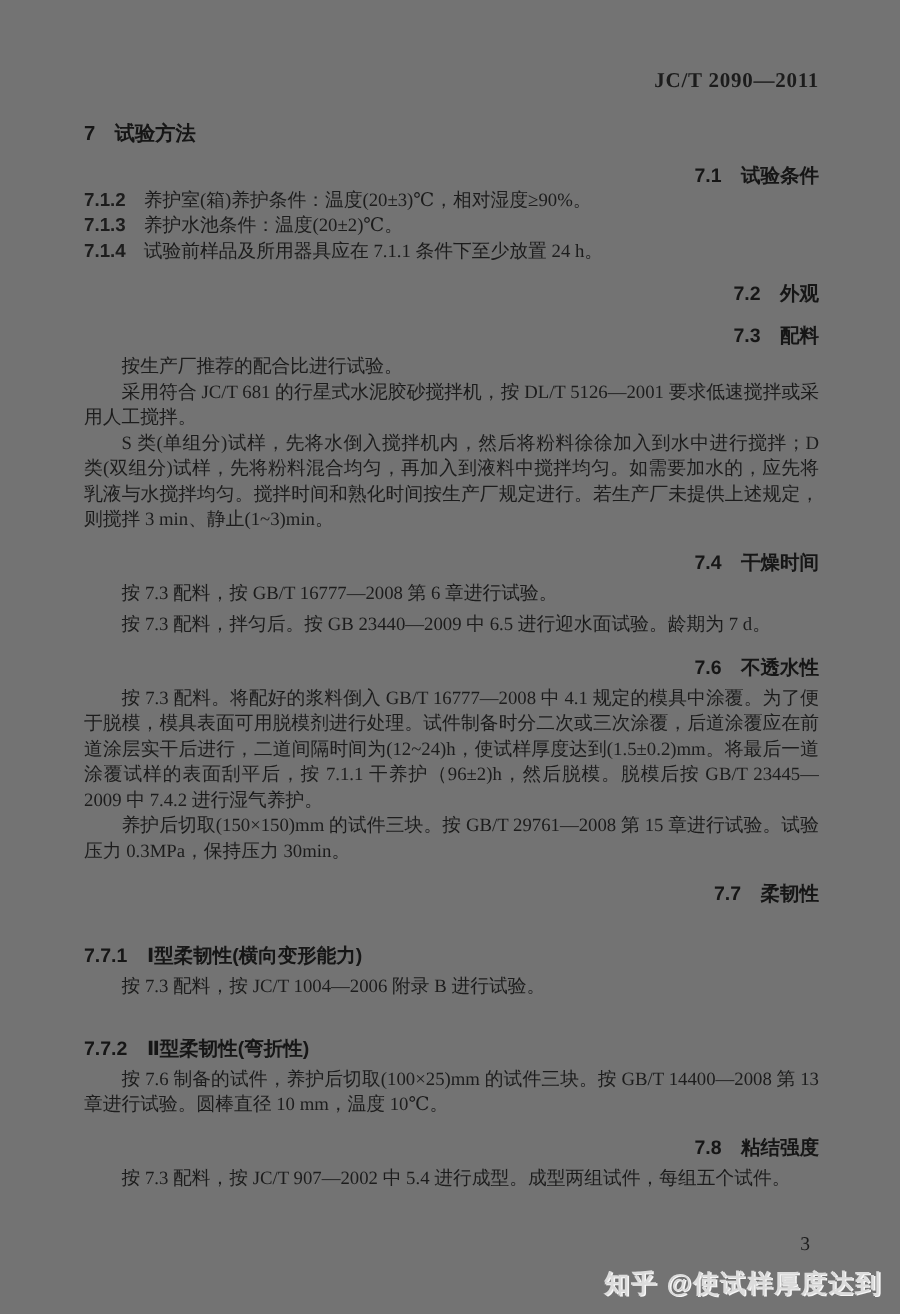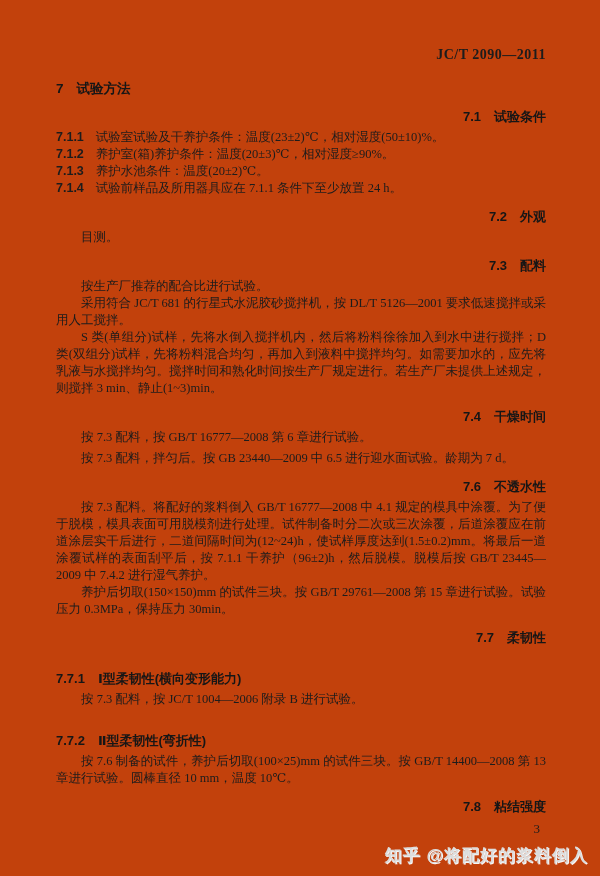--- a/index.html
+++ b/index.html
@@ -4,21 +4,21 @@
 <style>
   html, body {
     margin: 0;
     padding: 0;
     background: #ffffff;
   }
   .page {
     position: relative;
     width: 600px;
     height: 876px;
-    background: #c2410c;
+    background: #737373;
     overflow: hidden;
     font-family: "Liberation Serif", "DejaVu Serif", serif;
     color: #1c1c1c;
   }
   .content {
     position: absolute;
     top: 46px;
     left: 56px;
     right: 54px;
     bottom: 56px;
@@ -88,52 +88,47 @@
 </style>
 </head>
 <body>
 
 <div class="page">
   <div class="content">
     <div class="std-header">JC/T 2090—2011</div>
     <div id="sections">
         <div class="heading h1"><span class="num">7</span><span class="title">试验方法</span></div>
         <div class="heading h2"><span class="num">7.1</span><span class="title">试验条件</span></div>
-        <div class="clause after-heading">
-          <span class="num">7.1.1</span>
-          <span class="txt">试验室试验及干养护条件：温度(23±2)℃，相对湿度(50±10)%。</span>
-        </div>
         <div class="clause">
           <span class="num">7.1.2</span>
           <span class="txt">养护室(箱)养护条件：温度(20±3)℃，相对湿度≥90%。</span>
         </div>
         <div class="clause">
           <span class="num">7.1.3</span>
           <span class="txt">养护水池条件：温度(20±2)℃。</span>
         </div>
         <div class="clause">
           <span class="num">7.1.4</span>
           <span class="txt">试验前样品及所用器具应在 7.1.1 条件下至少放置 24 h。</span>
         </div>
         <div class="heading h2"><span class="num">7.2</span><span class="title">外观</span></div>
-        <p class="para after-heading">目测。</p>
         <div class="heading h2"><span class="num">7.3</span><span class="title">配料</span></div>
         <p class="para after-heading">按生产厂推荐的配合比进行试验。</p>
         <p class="para">采用符合 JC/T 681 的行星式水泥胶砂搅拌机，按 DL/T 5126—2001 要求低速搅拌或采用人工搅拌。</p>
         <p class="para">S 类(单组分)试样，先将水倒入搅拌机内，然后将粉料徐徐加入到水中进行搅拌；D 类(双组分)试样，先将粉料混合均匀，再加入到液料中搅拌均匀。如需要加水的，应先将乳液与水搅拌均匀。搅拌时间和熟化时间按生产厂规定进行。若生产厂未提供上述规定，则搅拌 3 min、静止(1~3)min。</p>
         <div class="heading h2"><span class="num">7.4</span><span class="title">干燥时间</span></div>
         <p class="para after-heading">按 7.3 配料，按 GB/T 16777—2008 第 6 章进行试验。</p>
         <p class="para after-heading">按 7.3 配料，拌匀后。按 GB 23440—2009 中 6.5 进行迎水面试验。龄期为 7 d。</p>
         <div class="heading h2"><span class="num">7.6</span><span class="title">不透水性</span></div>
         <p class="para after-heading">按 7.3 配料。将配好的浆料倒入 GB/T 16777—2008 中 4.1 规定的模具中涂覆。为了便于脱模，模具表面可用脱模剂进行处理。试件制备时分二次或三次涂覆，后道涂覆应在前道涂层实干后进行，二道间隔时间为(12~24)h，使试样厚度达到(1.5±0.2)mm。将最后一道涂覆试样的表面刮平后，按 7.1.1 干养护（96±2)h，然后脱模。脱模后按 GB/T 23445—2009 中 7.4.2 进行湿气养护。</p>
         <p class="para">养护后切取(150×150)mm 的试件三块。按 GB/T 29761—2008 第 15 章进行试验。试验压力 0.3MPa，保持压力 30min。</p>
         <div class="heading h2"><span class="num">7.7</span><span class="title">柔韧性</span></div>
         <div class="heading h3"><span class="num">7.7.1</span><span class="title">Ⅰ型柔韧性(横向变形能力)</span></div>
         <p class="para after-heading">按 7.3 配料，按 JC/T 1004—2006 附录 B 进行试验。</p>
         <div class="heading h3"><span class="num">7.7.2</span><span class="title">Ⅱ型柔韧性(弯折性)</span></div>
         <p class="para after-heading">按 7.6 制备的试件，养护后切取(100×25)mm 的试件三块。按 GB/T 14400—2008 第 13 章进行试验。圆棒直径 10 mm，温度 10℃。</p>
         <div class="heading h2"><span class="num">7.8</span><span class="title">粘结强度</span></div>
         <p class="para after-heading">按 7.3 配料，按 JC/T 907—2002 中 5.4 进行成型。成型两组试件，每组五个试件。</p>
       </div>
   </div>
   <div class="page-num">3</div>
-  <div class="watermark">知乎 @将配好的浆料倒入</div>
+  <div class="watermark">知乎 @使试样厚度达到</div>
 </div>
 
 </body></html>

